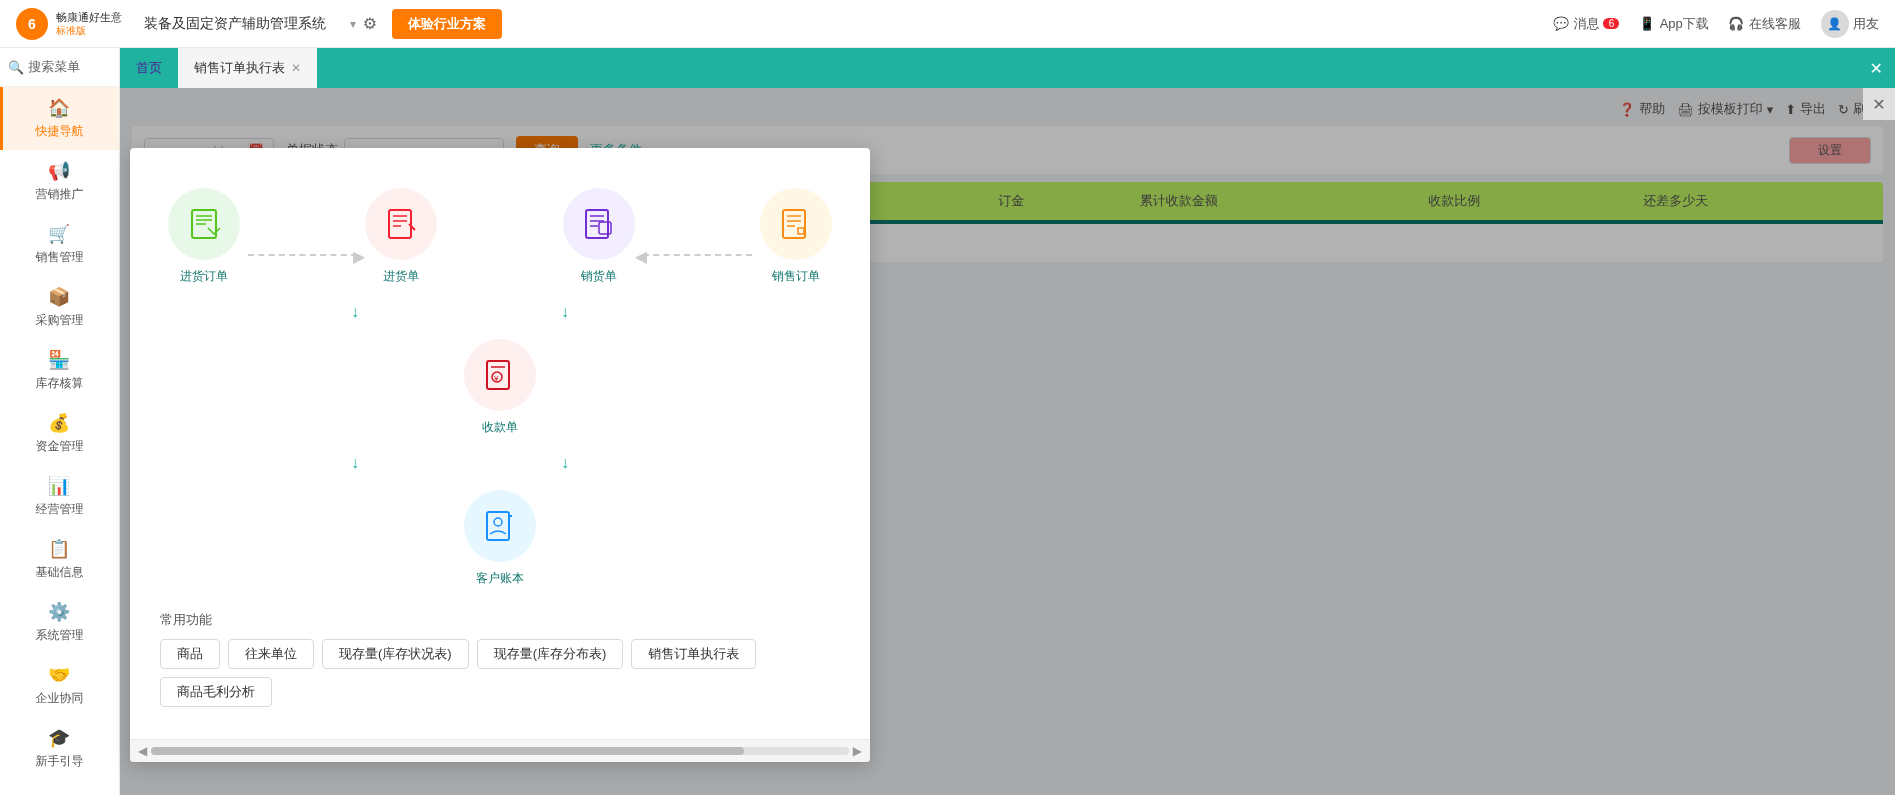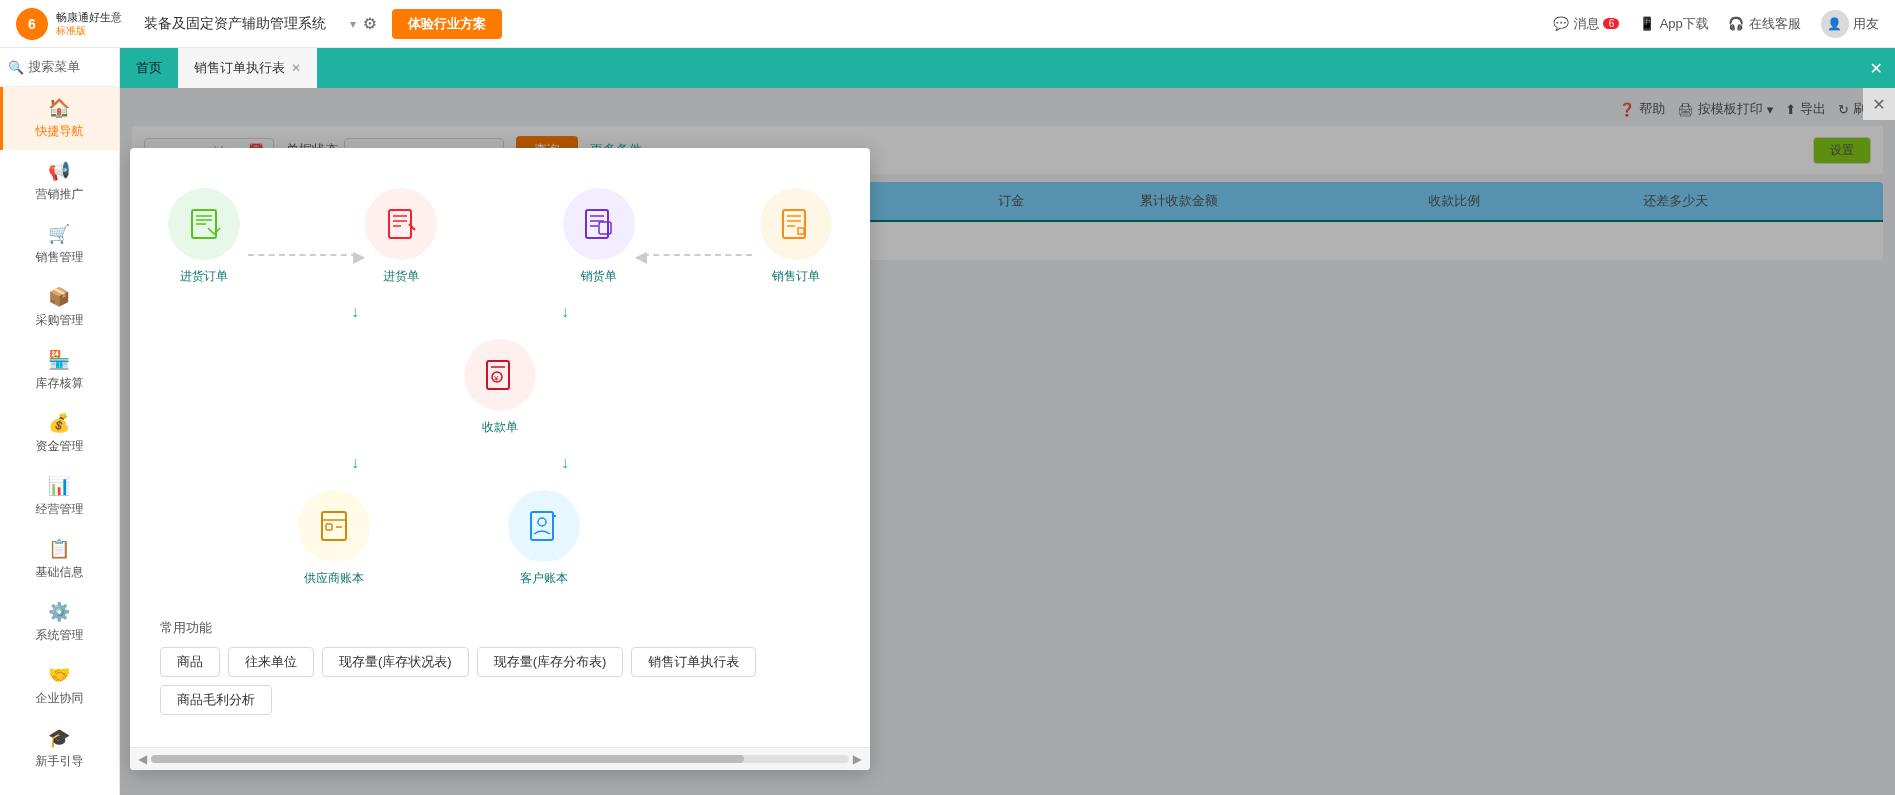--- a/index.html
+++ b/index.html
@@ -146,21 +146,21 @@
       height: 40px;
       display: flex;
       align-items: center;
       padding: 0 16px;
       cursor: pointer;
       font-size: 13px;
       gap: 6px;
     }
     .tab-item.home {
       background: #20b2a0;
-      color: #0f172a;
+      color: #4c1d95;
       font-family: Liberation Serif, serif;
     }
     .tab-item.active-tab {
       background: #f5f5f5;
       color: #333;
     }
     .tab-close {
       color: #999;
       font-size: 12px;
       cursor: pointer;
@@ -228,43 +228,43 @@
       padding: 5px 18px;
       font-size: 13px;
       cursor: pointer;
     }
     .more-conditions {
       color: #20b2a0;
       font-size: 13px;
       cursor: pointer;
     }
     .settings-btn-small {
-      background: #84cc16;
+      background: #fca5a5;
       border: 1px solid #d9d9d9;
       border-radius: 4px;
-      padding: 4px 16px;
+      padding: 4px 28px;
       font-size: 12px;
       cursor: pointer;
       color: #555;
     }
 
     
     .table-wrapper {
       background: white;
       border-radius: 4px;
       overflow: auto;
     }
     .data-table {
       width: 100%;
       border-collapse: collapse;
       font-size: 13px;
     }
     .data-table th {
-      background: #7dd3fc;
-      border-bottom: 2px solid #0f766e;
+      background: #bef264;
+      border-bottom: 4px solid #0f766e;
       padding: 10px 12px;
       text-align: left;
       color: #555;
       white-space: nowrap;
       font-weight: 500;
     }
     .data-table td {
       padding: 10px 12px;
       border-bottom: 1px solid #f0f0f0;
       color: #333;
@@ -318,21 +318,21 @@
     .flow-circle.purple { background: #f3eeff; color: #722ed1; }
     .flow-circle.orange { background: #fff7e6; color: #fa8c16; }
     .flow-circle.cyan { background: #e6fffb; color: #13c2c2; }
     .flow-circle.crimson { background: #fff0f0; color: #cf1322; }
     .flow-circle.gold { background: #fffbe6; color: #d48806; }
     .flow-circle.blue-light { background: #e6f7ff; color: #1890ff; }
     .flow-label { font-size: 12px; color: #0f766e; }
 
     
     .common-functions {
-      margin-top: 16px;
+      margin-top: 8px;
     }
     .common-title {
       font-size: 13px;
       color: #555;
       margin-bottom: 10px;
     }
     .func-buttons {
       display: flex;
       flex-wrap: wrap;
       gap: 8px;
@@ -710,31 +710,20 @@
                 <div style="flex:1;"></div>
                 <div class="v-arrow-cell" style="width:130px;">
                   <span style="color:#20b2a0;">↓</span>
                 </div>
                 <div style="flex:1;"></div>
                 <div style="width:130px;"></div>
               </div>
 
               <div class="flow-row-nodes">
                 <div style="width:130px;"></div>
-                <div class="flow-node">
-                  <div class="flow-circle gold">
-                    <svg width="36" height="36" viewBox="0 0 36 36">
-                        <rect x="6" y="4" width="24" height="28" rx="2" fill="none" stroke="#d48806" stroke-width="2"></rect>
-                        <line x1="6" y1="12" x2="30" y2="12" stroke="#d48806" stroke-width="1.5"></line>
-                        <rect x="10" y="16" width="6" height="6" rx="1" fill="none" stroke="#d48806" stroke-width="1.5"></rect>
-                        <line x1="20" y1="19" x2="26" y2="19" stroke="#d48806" stroke-width="1.5"></line>
-                      </svg>
-                  </div>
-                  <span class="flow-label">供应商账本</span>
-                </div>
                 <div style="flex:1;"></div>
                 <div class="flow-node">
                   <div class="flow-circle blue-light">
                     <svg width="36" height="36" viewBox="0 0 36 36">
                         <rect x="5" y="4" width="22" height="28" rx="2" fill="none" stroke="#1890ff" stroke-width="2"></rect>
                         <circle cx="16" cy="14" r="4" fill="none" stroke="#1890ff" stroke-width="1.5"></circle>
                         <path d="M8 26 Q16 20 24 26" fill="none" stroke="#1890ff" stroke-width="1.5"></path>
                         <line x1="26" y1="8" x2="30" y2="8" stroke="#1890ff" stroke-width="2"></line>
                       </svg>
                   </div>

